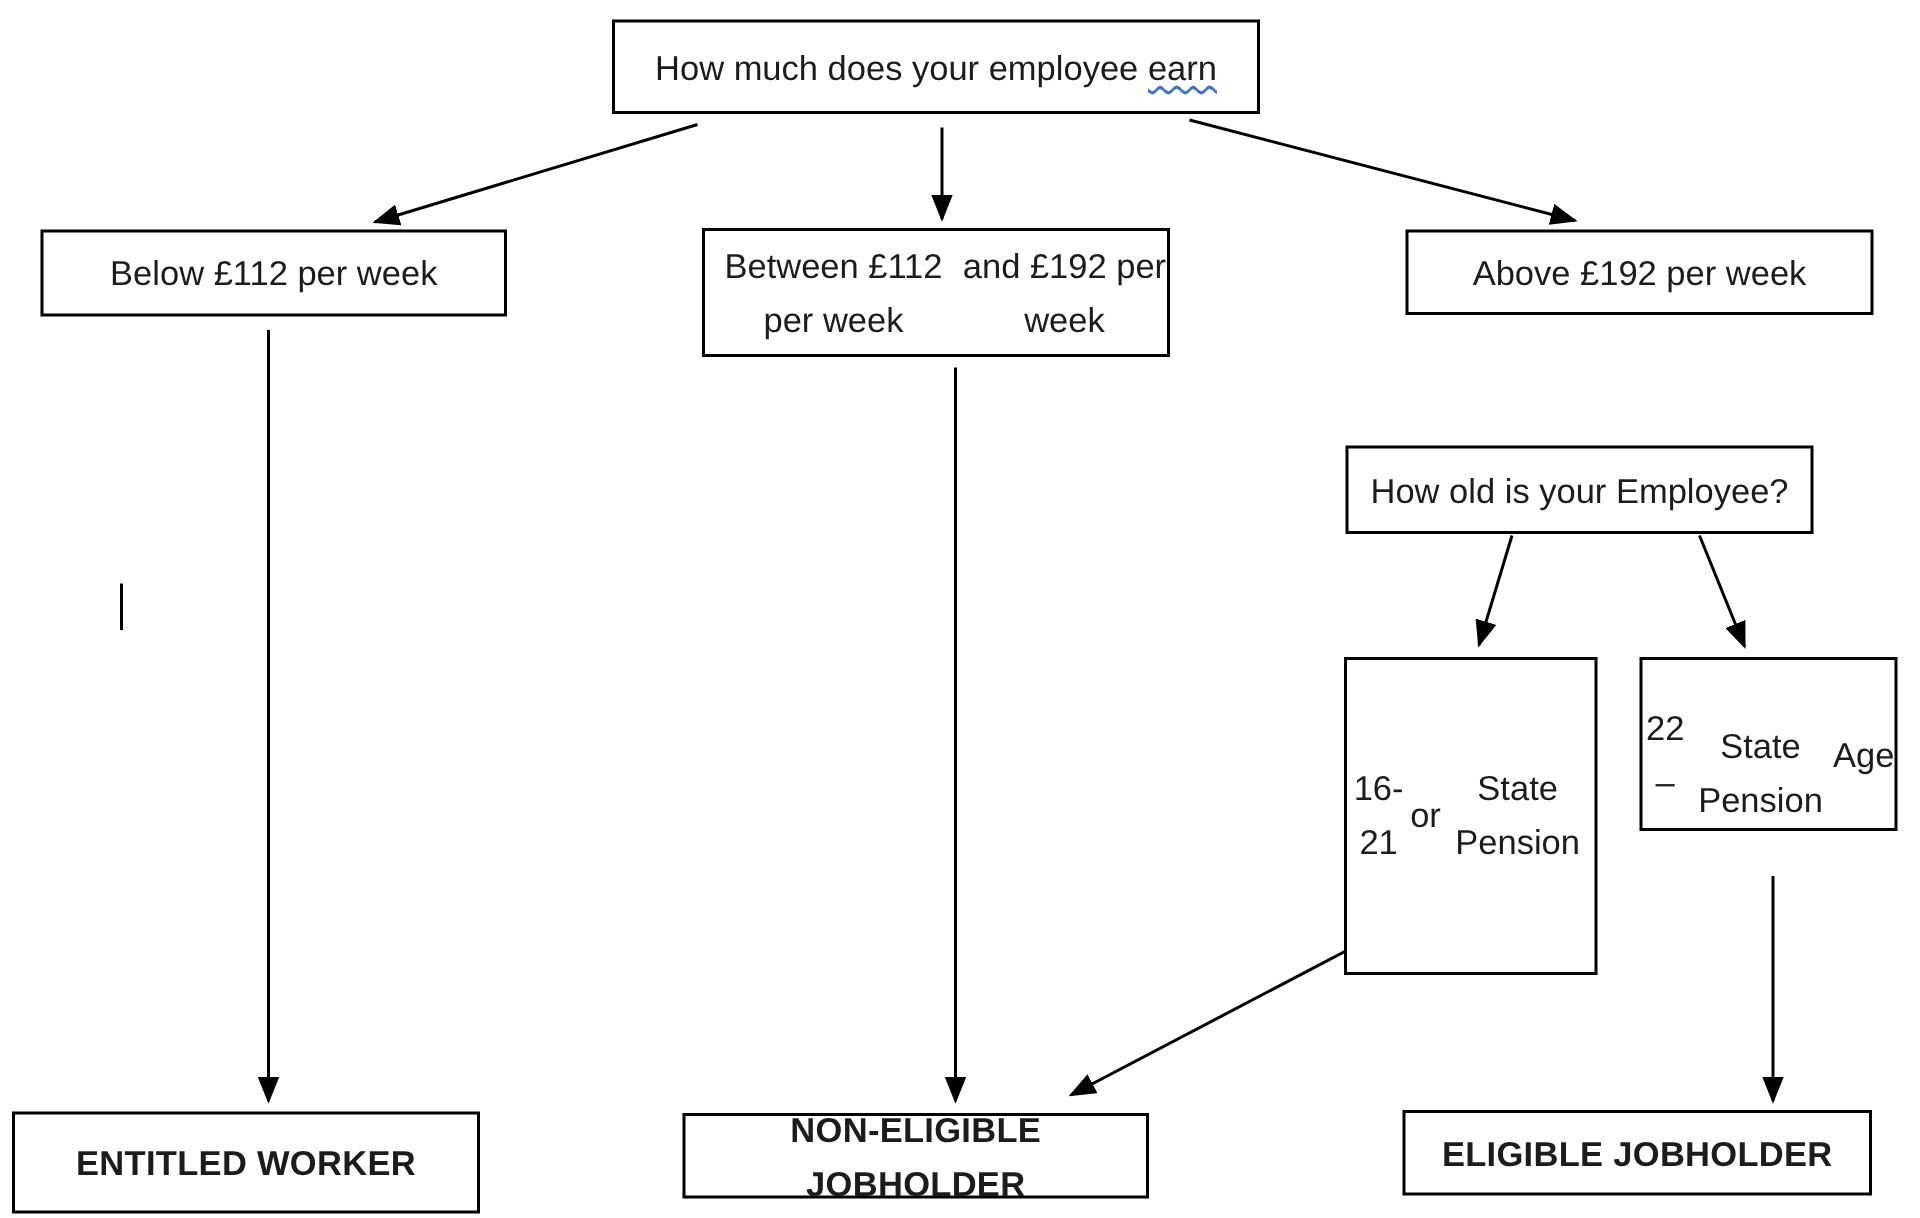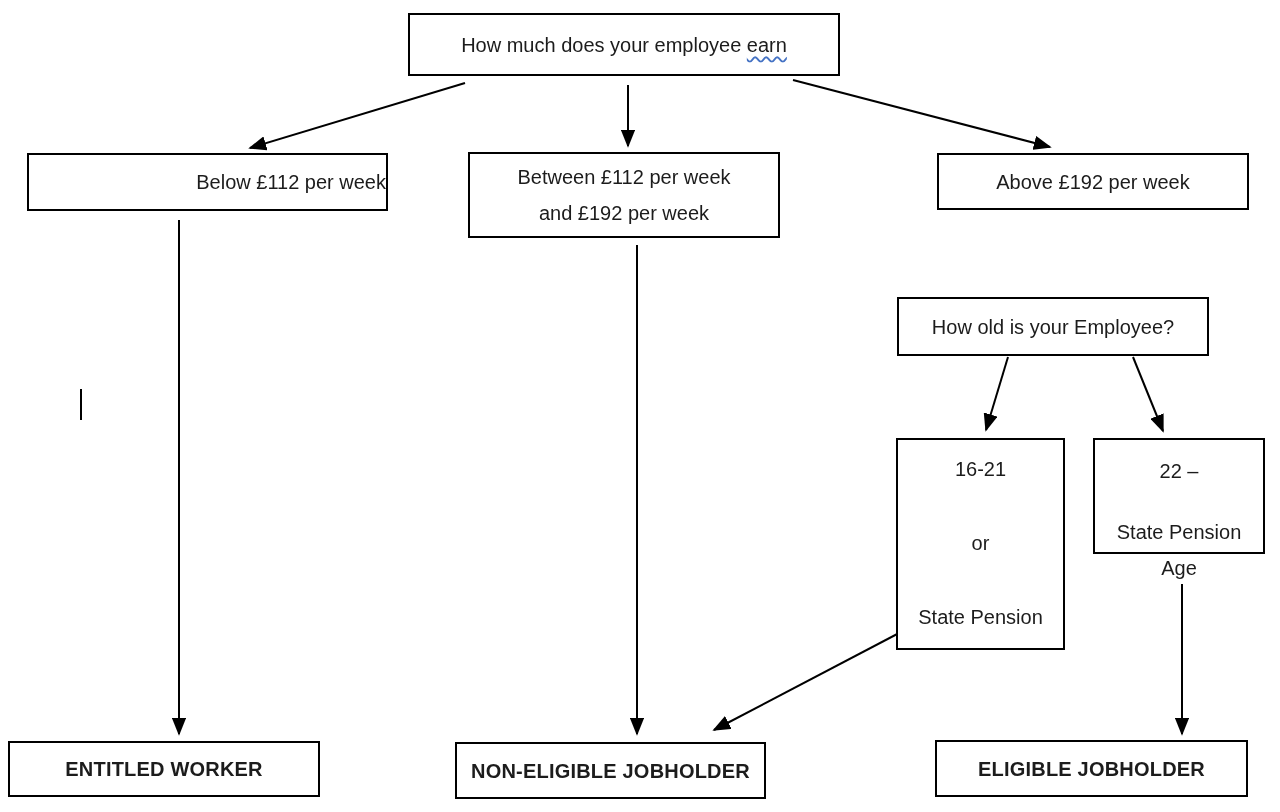--- a/index.html
+++ b/index.html
@@ -14,24 +14,24 @@
     overflow: hidden;
   }
   .node {
     position: absolute;
     border: 2px solid #000000;
     background: #ffffff;
     display: flex;
     align-items: center;
     justify-content: center;
     text-align: center;
-    font-size: 20px;
+    font-size: 23px;
     line-height: 36px;
   }
-  .node.col { flex-direction: column; }
+  .node.col { flex-direction: row; }
   .node.bold { font-weight: bold; letter-spacing: 0.2px; }
   .wavy {
     text-decoration-line: underline;
     text-decoration-style: wavy;
     text-decoration-color: #4472c4;
     text-decoration-thickness: 2px;
     text-underline-offset: 4px;
   }
   .arrows { position: absolute; left: 0; top: 0; width: 1280px; height: 812px; }
   .caret-mark {
@@ -67,21 +67,21 @@
   </svg>
 
   <div class="caret-mark"></div>
 
   <div class="node" style="left:408px; top:13px; width:432px; height:63px;">
     <span>
       <span>How much does your employee </span><span class="wavy">earn</span>
     </span>
   </div>
 
-  <div class="node" style="left:27px; top:153px; width:361px; height:58px;justify-content:flex-end;">
+  <div class="node" style="left:27px; top:153px; width:311px; height:58px;">
     <span>Below £112 per week</span>
   </div>
 
   <div class="node col" style="left:468px; top:152px; width:312px; height:86px;">
     <span>Between £112 per week</span>
     <span>and £192 per week</span>
   </div>
 
   <div class="node" style="left:897px; top:153px; width:312px; height:57px;margin-left:40px;">
     <span>Above £192 per week</span>
@@ -96,21 +96,21 @@
     <span>or</span>
     <span>State Pension</span>
   </div>
 
   <div class="node col age-right" style="left:1093px; top:438px; width:172px; height:116px;">
     <span>22 –</span>
     <span class="gap-above">State Pension</span>
     <span>Age</span>
   </div>
 
-  <div class="node bold" style="left:8px; top:741px; width:312px; height:56px;">
+  <div class="node bold" style="left:8px; top:741px; width:312px; height:68px;">
     <span>ENTITLED WORKER</span>
   </div>
 
   <div class="node bold" style="left:455px; top:742px; width:311px; height:57px;">
     <span>NON-ELIGIBLE JOBHOLDER</span>
   </div>
 
   <div class="node bold" style="left:935px; top:740px; width:313px; height:57px;">
     <span>ELIGIBLE JOBHOLDER</span>
   </div>

